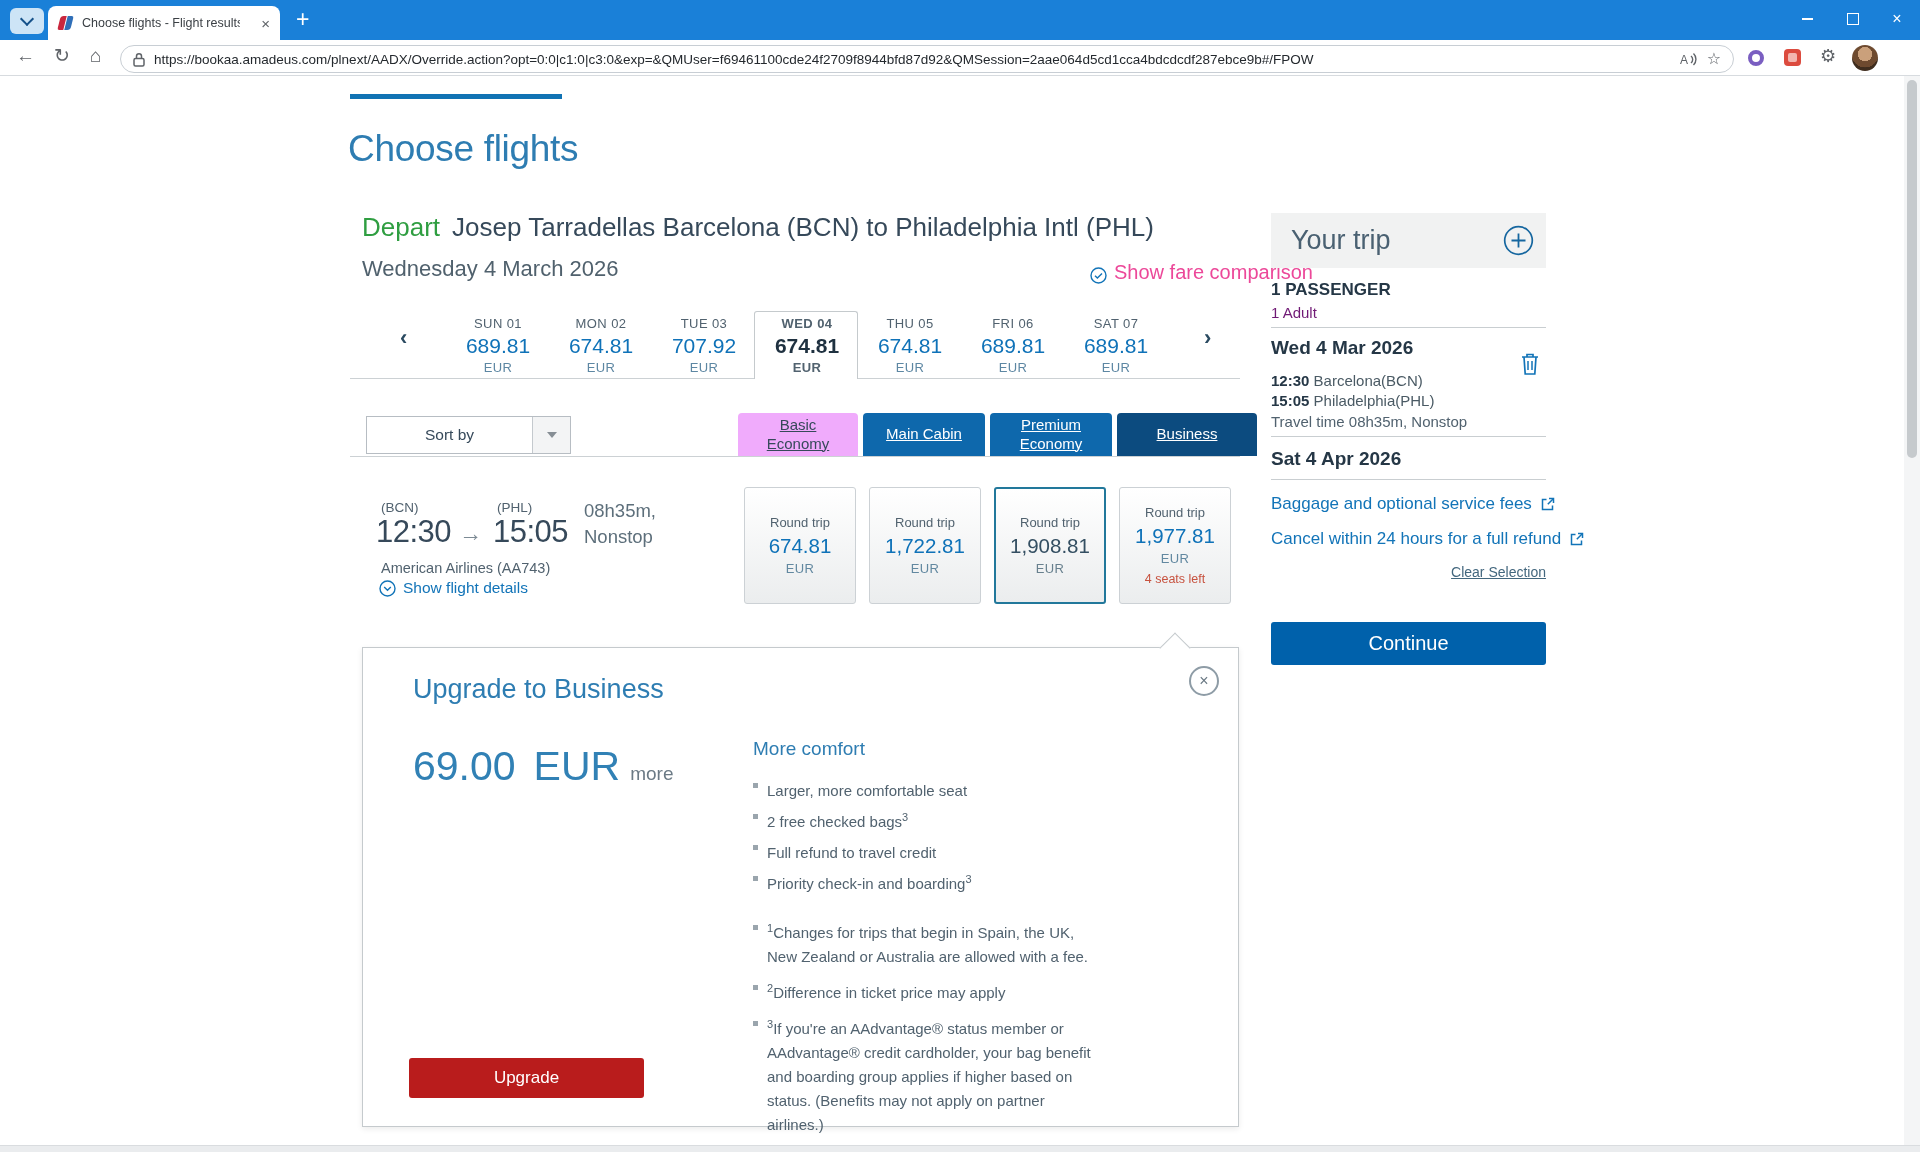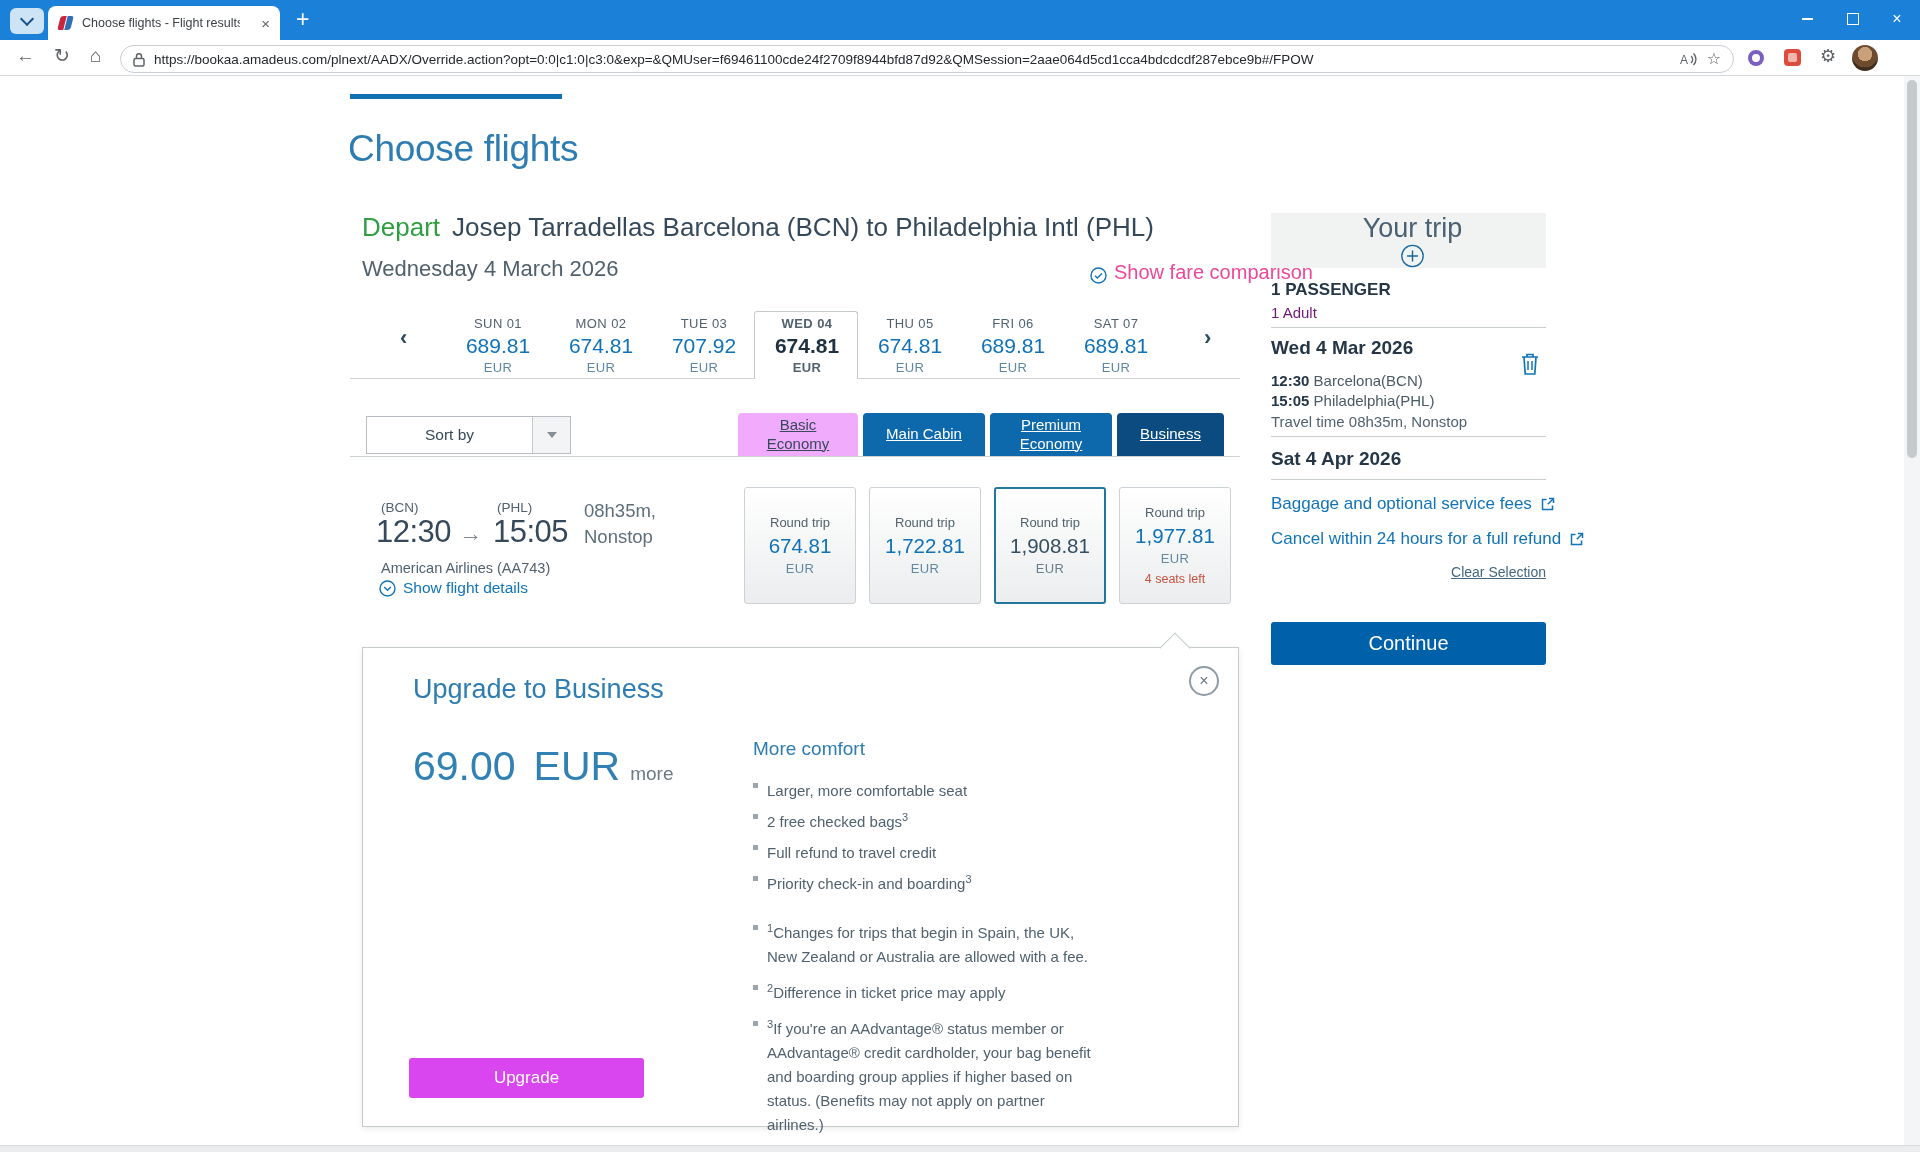--- a/index.html
+++ b/index.html
@@ -106,26 +106,26 @@
   .up-big{font-size:41px;color:#3181b5;}
   .up-cur{font-size:41px;color:#3181b5;margin-left:18px;}
   .up-more{font-size:19px;color:#6b7a85;margin-left:10px;}
   .bene-wrap{left:390px;top:90px;width:352px;}
   .bene-title{font-size:19px;color:#2e7db2;margin-bottom:14px;}
   .bene-item{position:relative;padding-left:14px;font-size:15px;color:#51626f;line-height:24px;margin-bottom:2px;}
   .bene-item::before{content:"";position:absolute;left:0;top:9px;width:5px;height:5px;background:#9aa5ad;}
   .bene-item sup{font-size:11px;}
   .fn-group{margin-top:20px;}
   .fn{margin-bottom:7px;}
-  .upg-btn{left:46px;top:410px;width:235px;height:40px;background:#d946ef;border-radius:3px;color:#fff;
+  .upg-btn{left:46px;top:410px;width:235px;height:40px;background:#b91c1c;border-radius:3px;color:#fff;
     font-size:17px;display:flex;align-items:center;justify-content:center;}
 
   
   .trip-header{left:1271px;top:213px;width:275px;height:55px;background:#f1f2f2;display:flex;
-    align-items:center;justify-content:space-between;padding:0 12px 0 20px;box-sizing:border-box;flex-direction:column;}
+    align-items:center;justify-content:space-between;padding:0 12px 0 20px;box-sizing:border-box;}
   .trip-title{font-size:27px;color:#4a6172;}
   .t-strong{font-weight:bold;color:#253746;}
   .t-pass{left:1271px;top:280px;font-size:17px;}
   .t-padult{left:1271px;top:304px;font-size:15px;color:#701a75;}
   .t-date{font-size:19px;}
   .t-seg{font-size:15px;color:#4a5a64;}
   .t-seg b{color:#253746;}
   .t-gray{font-size:15px;color:#51626f;}
   .t-link{display:flex;align-items:center;gap:8px;font-size:17px;color:#1274b8;}
   .t-clear{left:1271px;top:564px;width:275px;text-align:right;font-size:14px;color:#43677e;text-decoration:underline;}
@@ -268,21 +268,21 @@
 
   <div class="abs ctab gray" style="left:738px;width:120px;">
     <span>Basic Economy</span>
   </div>
   <div class="abs ctab blue" style="left:863px;width:122px;">
     <span>Main Cabin</span>
   </div>
   <div class="abs ctab blue" style="left:990px;width:122px;">
     <span>Premium Economy</span>
   </div>
-  <div class="abs ctab navy" style="left:1117px;width:107px;">
+  <div class="abs ctab navy" style="left:1117px;width:140px;">
     <span>Business</span>
   </div>
 
   <div class="abs code-lbl" style="left:381px;top:500px;">(BCN)</div>
   <div class="abs time-big" style="left:376px;top:514px;">12:30</div>
   <div class="abs arrow">→</div>
   <div class="abs code-lbl" style="left:497px;top:500px;">(PHL)</div>
   <div class="abs time-big" style="left:493px;top:514px;">15:05</div>
   <div class="abs dur" style="left:584px;top:500px;">08h35m,</div>
   <div class="abs dur" style="left:584px;top:526px;">Nonstop</div>

